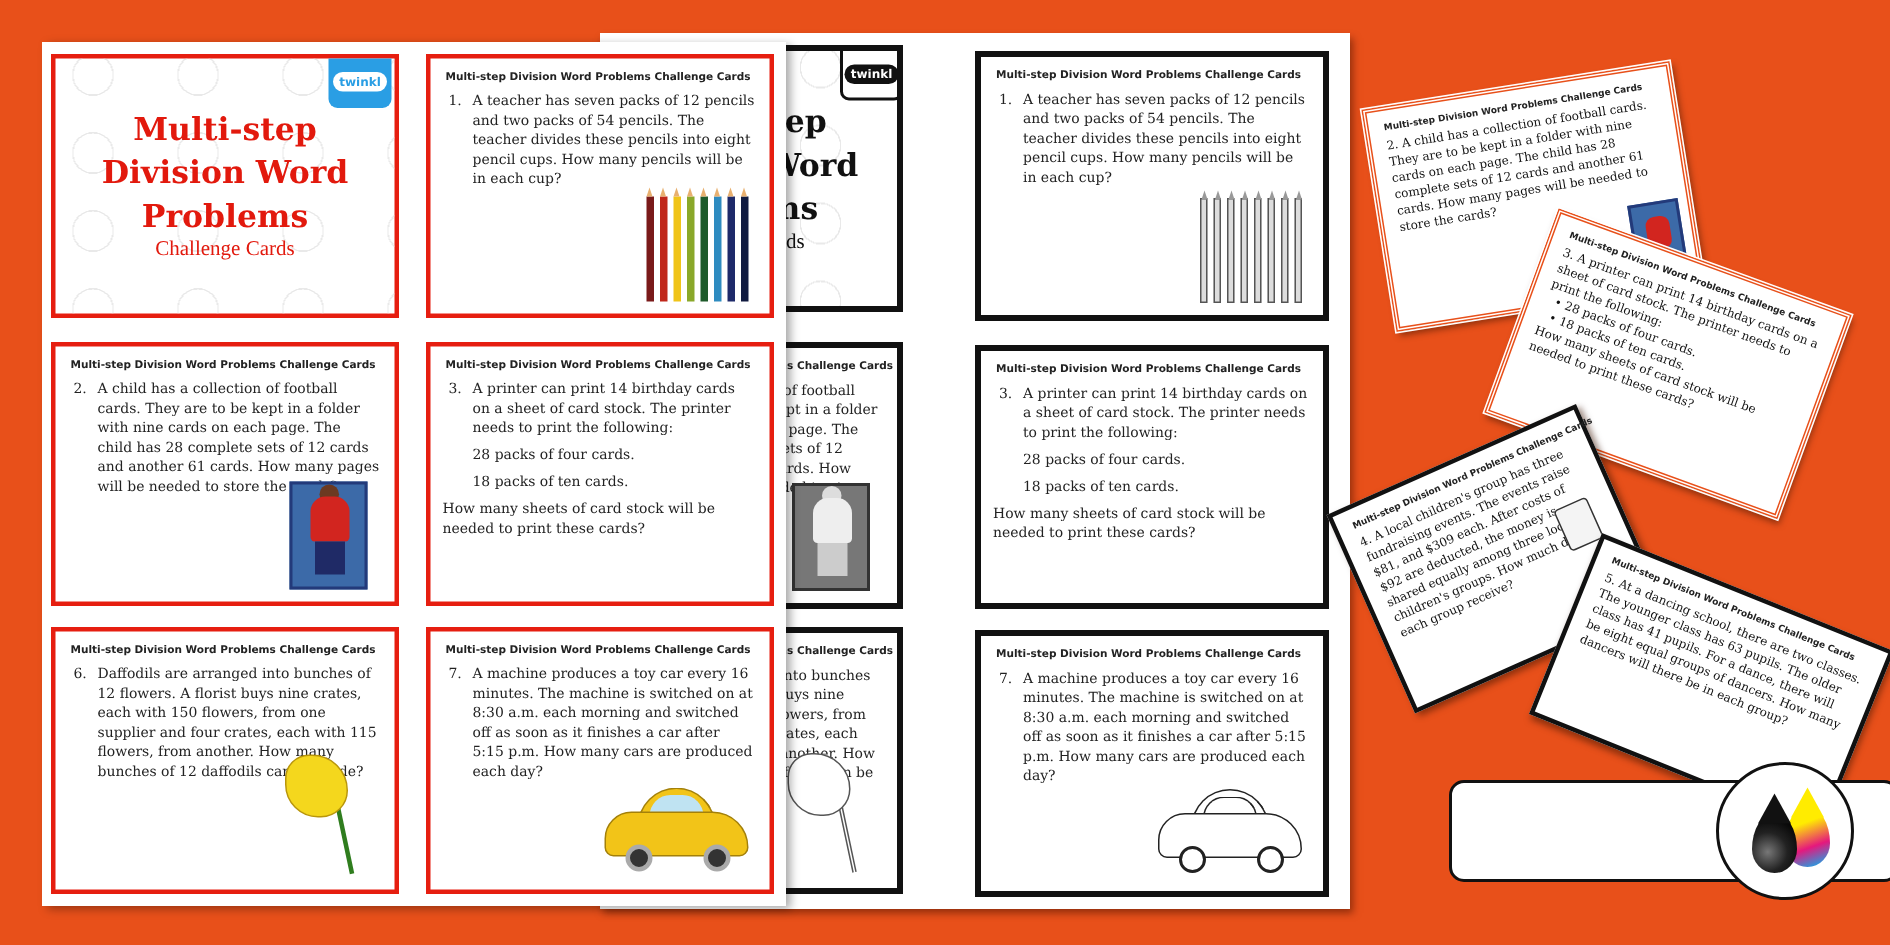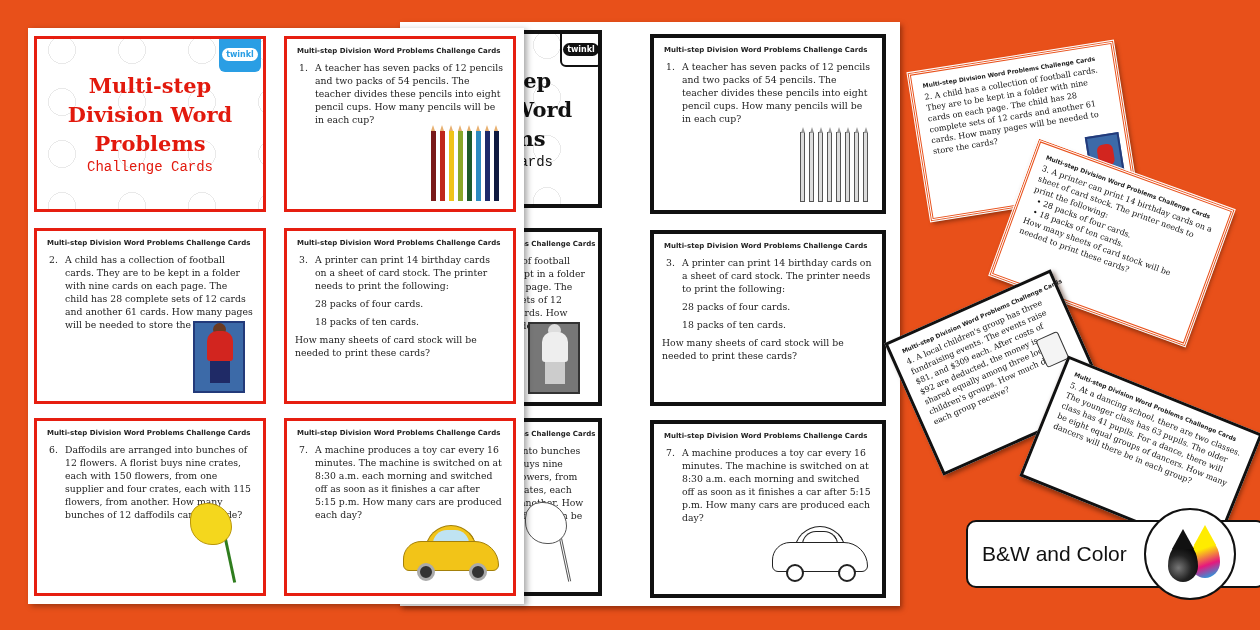--- a/index.html
+++ b/index.html
@@ -55,21 +55,21 @@
   }
   .title-card .t-main {
     position: absolute; left: 0; right: 0; top: 32px;
     font-family: "DejaVu Serif", serif;
     font-weight: bold;
     font-size: 21px;
     line-height: 29px;
   }
   .title-card .t-sub {
     position: absolute; left: 0; right: 0; top: 120px;
-    font-family: Liberation Mono, monospace;
+    font-family: Liberation Serif, serif;
     font-size: 14px;
   }
   .red-title { color: #e2190d; }
   .black-title { color: #111; }
   .twinkl-tab {
     position: absolute; top: -3px; width: 42px; height: 36px;
     border-radius: 0 0 6px 6px;
     display: flex; align-items: center; justify-content: center;
   }
   .twinkl-tab.blue { background: #2a9ee4; right: 18px; }
@@ -363,18 +363,17 @@
   <div class="th">Multi-step Division Word Problems Challenge Cards</div>
   <div class="tb"><span>4.</span> <span>A local children's group has three fundraising events. The events raise $81, and $309 each. After costs of $92 are deducted, the money is shared equally among three local children's groups. How much does each group receive?</span></div>
   <div class="mini-jar"></div>
 </div>
 <div class="tilt black" id="tilt-5">
   <div class="th">Multi-step Division Word Problems Challenge Cards</div>
   <div class="tb"><span>5.</span> <span>At a dancing school, there are two classes. The younger class has 63 pupils. The older class has 41 pupils. For a dance, there will be eight equal groups of dancers. How many dancers will there be in each group?</span></div>
 </div>
 
 <div id="badge">
-  <span class="label">B&amp;W and Color</span>
   <div class="ink-circle">
     <div class="drop color"></div>
     <div class="drop black"></div>
   </div>
 </div>
 
 </body></html>

